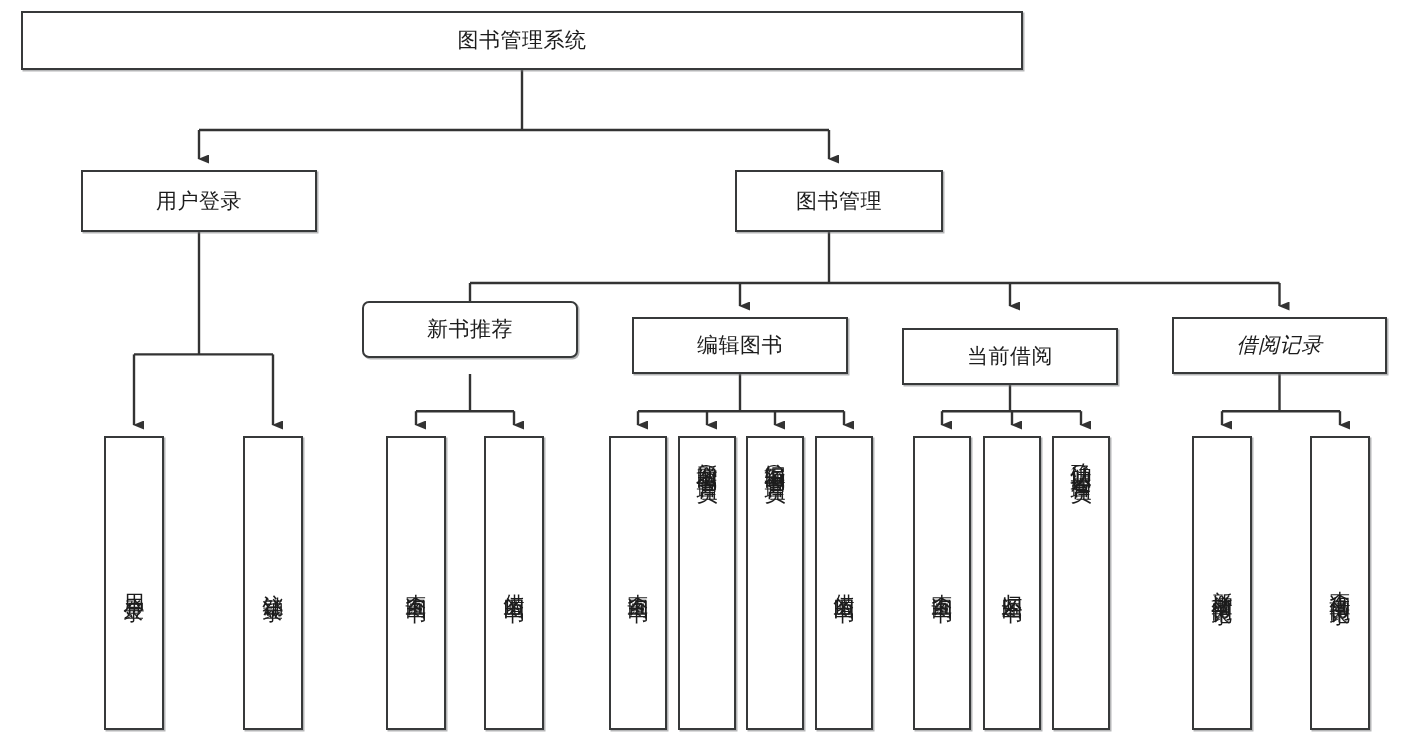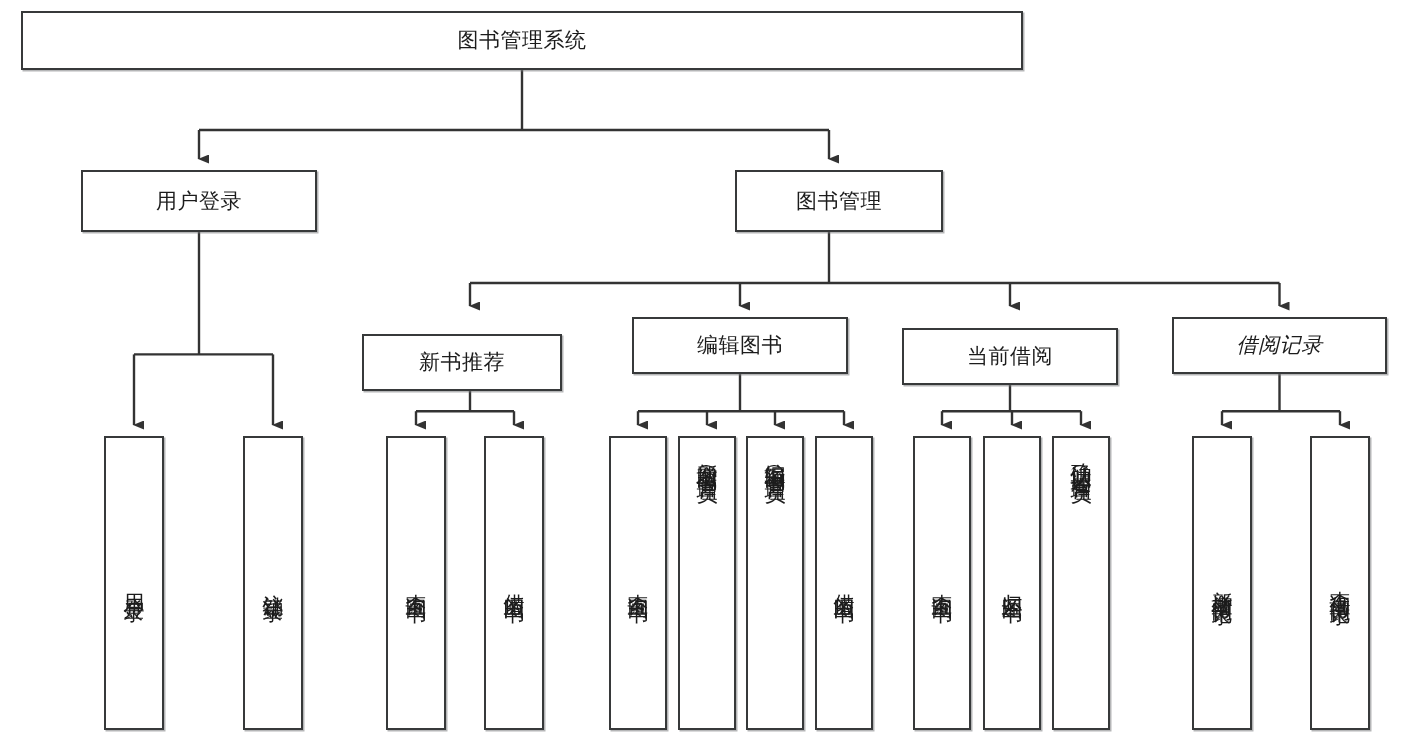--- a/index.html
+++ b/index.html
@@ -122,21 +122,21 @@
   <div id="node-layer">
       <div class="node-box" style="left: 21px; top: 11px; width: 1002px; height: 59px;">
         <span class="node-label-h">图书管理系统</span>
       </div>
       <div class="node-box" style="left: 81px; top: 170px; width: 236px; height: 62px;">
         <span class="node-label-h">用户登录</span>
       </div>
       <div class="node-box" style="left: 711px; top: 170px; width: 208px; height: 62px; margin-left: 24px;">
         <span class="node-label-h">图书管理</span>
       </div>
-      <div class="node-box" style="left: 362px; top: 334px; width: 200px; height: 57px;">
+      <div class="node-box" style="left: 362px; top: 301px; width: 216px; height: 57px; border-radius: 7px;">
         <span class="node-label-h">新书推荐</span>
       </div>
       <div class="node-box" style="left: 632px; top: 317px; width: 216px; height: 57px;">
         <span class="node-label-h">编辑图书</span>
       </div>
       <div class="node-box" style="left: 902px; top: 317px; width: 216px; height: 57px; margin-top: 11px;">
         <span class="node-label-h">当前借阅</span>
       </div>
       <div class="node-box" style="left: 1172px; top: 317px; width: 215px; height: 57px; font-style: italic;">
         <span class="node-label-h">借阅记录</span>

